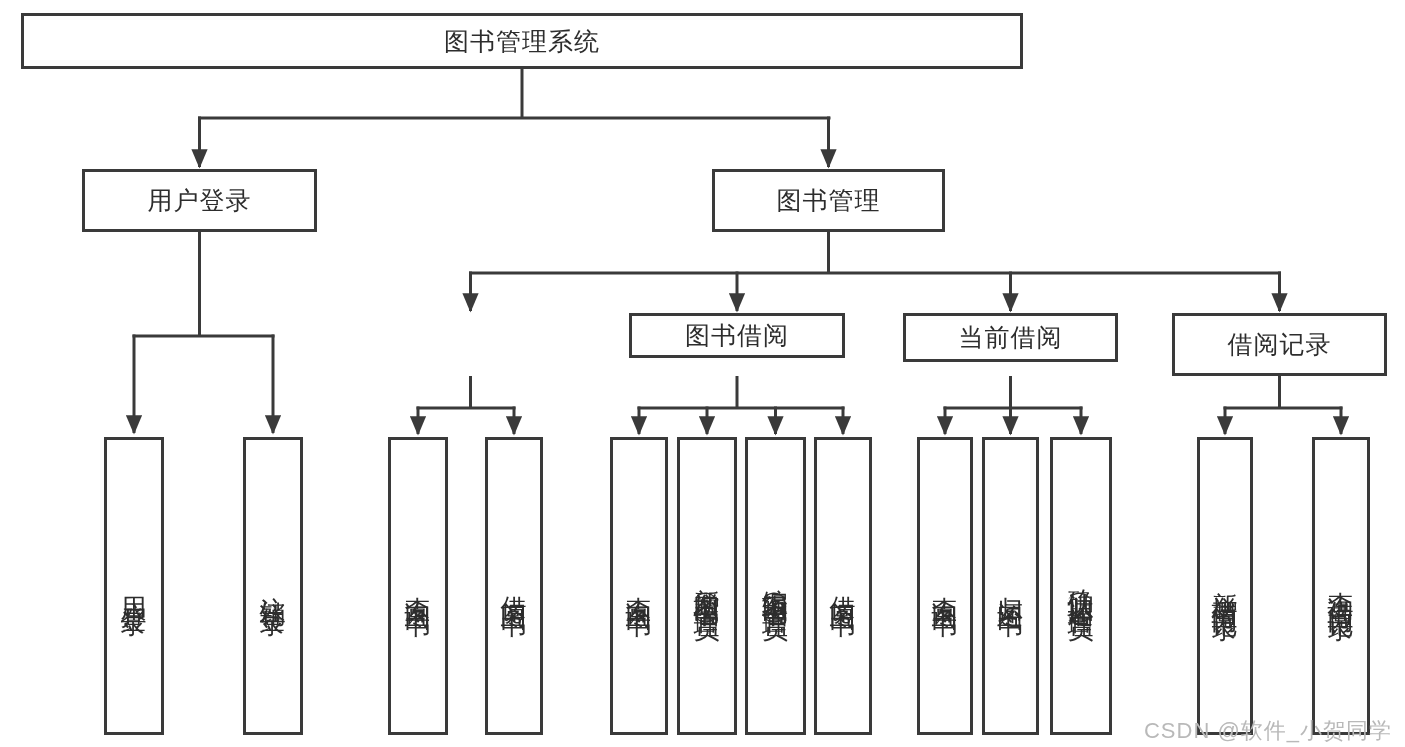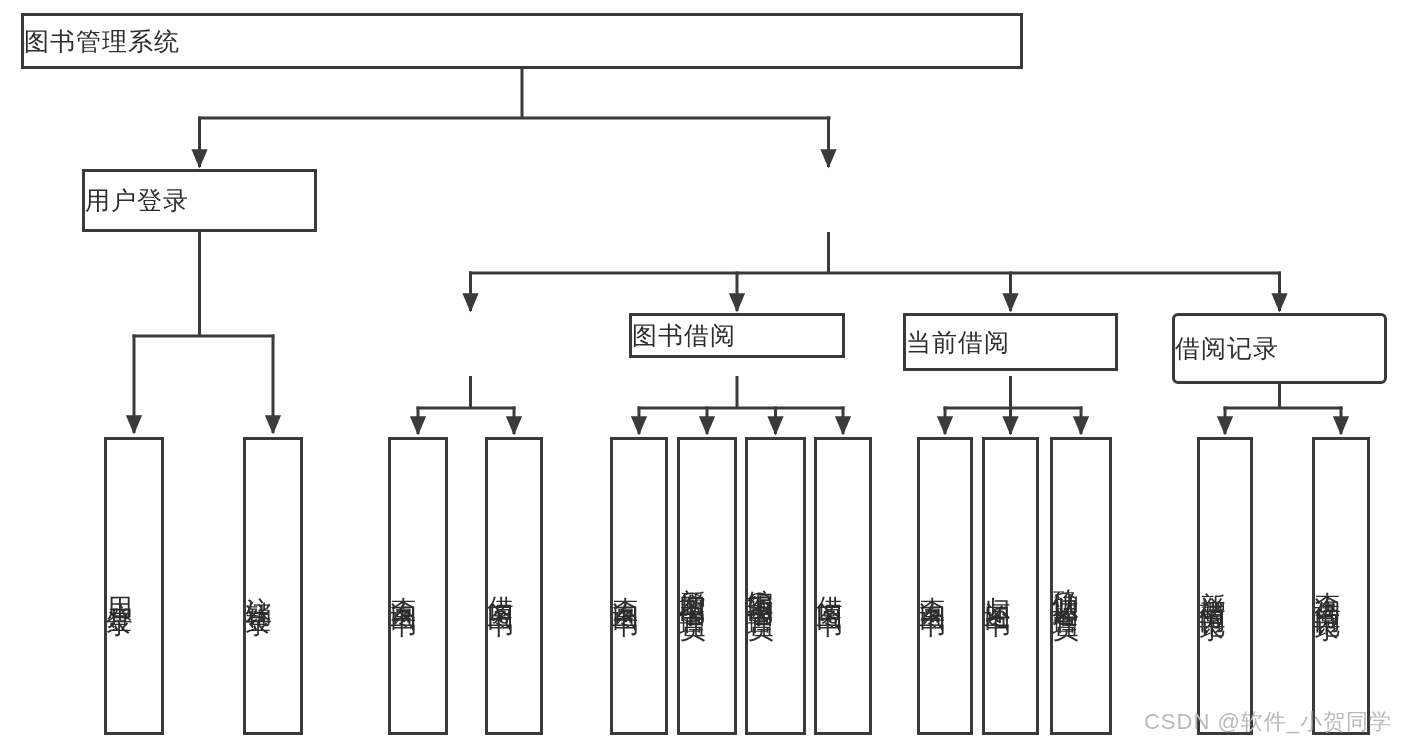--- a/index.html
+++ b/index.html
@@ -18,38 +18,38 @@
     overflow:hidden;
   }
   #connectors{position:absolute;left:0;top:0;width:1405px;height:747px;}
   .cline{stroke:var(--line);stroke-width:3;fill:none;}
   .arrowfill{fill:var(--line);}
   .node{
     position:absolute;
     box-sizing:border-box;
     border:3px solid var(--border);
     background:#fff;
-    display:flex;align-items:center;justify-content:flex-start;
+    display:flex;align-items:center;justify-content:center;
     color:var(--text);
     font-size:25px;
     letter-spacing:1px;
     text-align:center;
     line-height:1;
   }
   .leaf{font-size:26px;}
   .leaf .vtext{
     writing-mode:vertical-rl;
     text-orientation:mixed;
     letter-spacing:5px;
     white-space:nowrap;
   }
   .leaf .vtext.long{letter-spacing:4px;}
   #watermark{
     position:absolute;
-    right:13px;bottom:10px;
+    right:13px;bottom:1px;
     font-size:22px;
     color:var(--wm);
     letter-spacing:1px;
     white-space:nowrap;
   }
 </style>
 </head>
 <body>
 
 <div id="canvas">
@@ -102,28 +102,31 @@
     <line class="cline" x1="1341" y1="406.5" x2="1341" y2="434" marker-end="url(#arw)"></line>
   </svg>
 
   <div class="node" style="left:21px;top:13px;width:1002px;height:56px;">
     <span>图书管理系统</span>
   </div>
 
   <div class="node" style="left:82px;top:169px;width:235px;height:63px;">
     <span>用户登录</span>
   </div>
+  <div class="node" style="left:712px;top:169px;width:233px;height:63px;">
+    <span>图书管理</span>
+  </div>
 
   <div class="node" style="left:629px;top:313px;width:216px;height:45px;">
     <span>图书借阅</span>
   </div>
-  <div class="node" style="left:903px;top:313px;width:215px;height:58px;">
+  <div class="node" style="left:903px;top:313px;width:215px;height:49px;">
     <span>当前借阅</span>
   </div>
-  <div class="node" style="left:1172px;top:313px;width:215px;height:71px;border-radius:6px;">
+  <div class="node" style="left:1172px;top:313px;width:215px;height:63px;">
     <span>借阅记录</span>
   </div>
 
   <div class="node leaf" style="left:104px;top:437px;width:60px;height:298px;">
     <span class="vtext">用户登录</span>
   </div>
   <div class="node leaf" style="left:243px;top:437px;width:60px;height:298px;">
     <span class="vtext">注销登录</span>
   </div>
 

